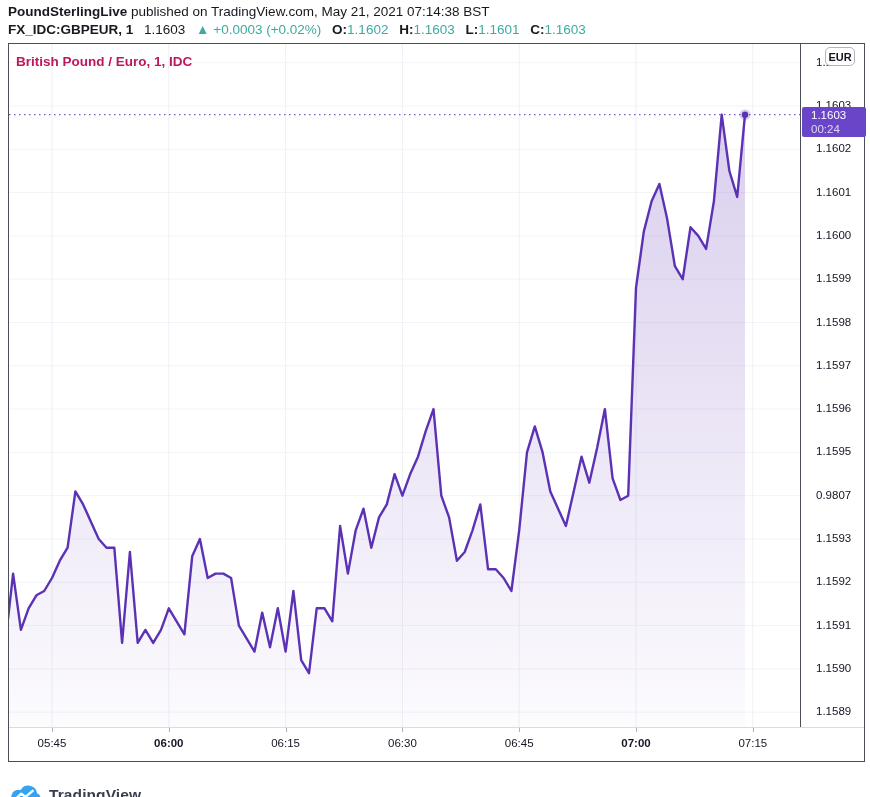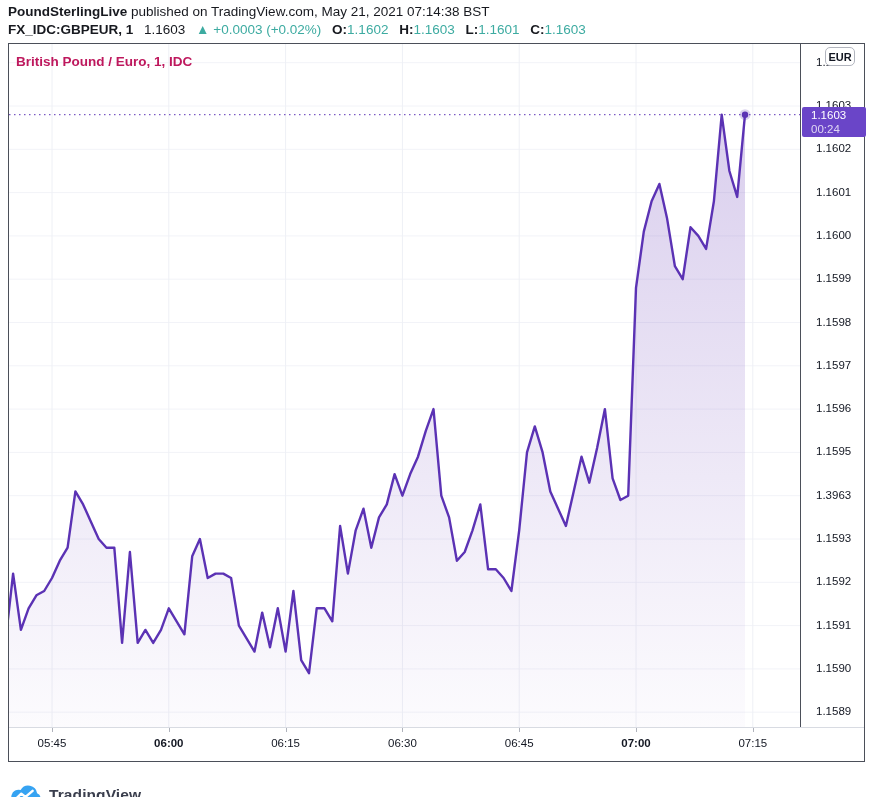--- a/index.html
+++ b/index.html
@@ -113,21 +113,21 @@
 <div class="abs ptick" style="top: 55.7px;">1.1604</div>
 <div class="abs ptick" style="top: 99px;">1.1603</div>
 <div class="abs ptick" style="top: 142.3px;">1.1602</div>
 <div class="abs ptick" style="top: 185.6px;">1.1601</div>
 <div class="abs ptick" style="top: 228.9px;">1.1600</div>
 <div class="abs ptick" style="top: 272.2px;">1.1599</div>
 <div class="abs ptick" style="top: 315.5px;">1.1598</div>
 <div class="abs ptick" style="top: 358.8px;">1.1597</div>
 <div class="abs ptick" style="top: 402.1px;">1.1596</div>
 <div class="abs ptick" style="top: 445.4px;">1.1595</div>
-<div class="abs ptick" style="top: 488.7px;">1.3963</div>
+<div class="abs ptick" style="top: 488.7px;">0.9807</div>
 <div class="abs ptick" style="top: 532px;">1.1593</div>
 <div class="abs ptick" style="top: 575.3px;">1.1592</div>
 <div class="abs ptick" style="top: 618.6px;">1.1591</div>
 <div class="abs ptick" style="top: 661.9px;">1.1590</div>
 <div class="abs ptick" style="top: 705.2px;">1.1589</div>
 <div class="abs ttick" style="left: 52px; font-weight: 400;">05:45</div>
 <div class="abs tstub" style="left: 52px;"></div>
 <div class="abs ttick" style="left: 168.8px; font-weight: 700;">06:00</div>
 <div class="abs tstub" style="left: 168.8px;"></div>
 <div class="abs ttick" style="left: 285.6px; font-weight: 400;">06:15</div>

